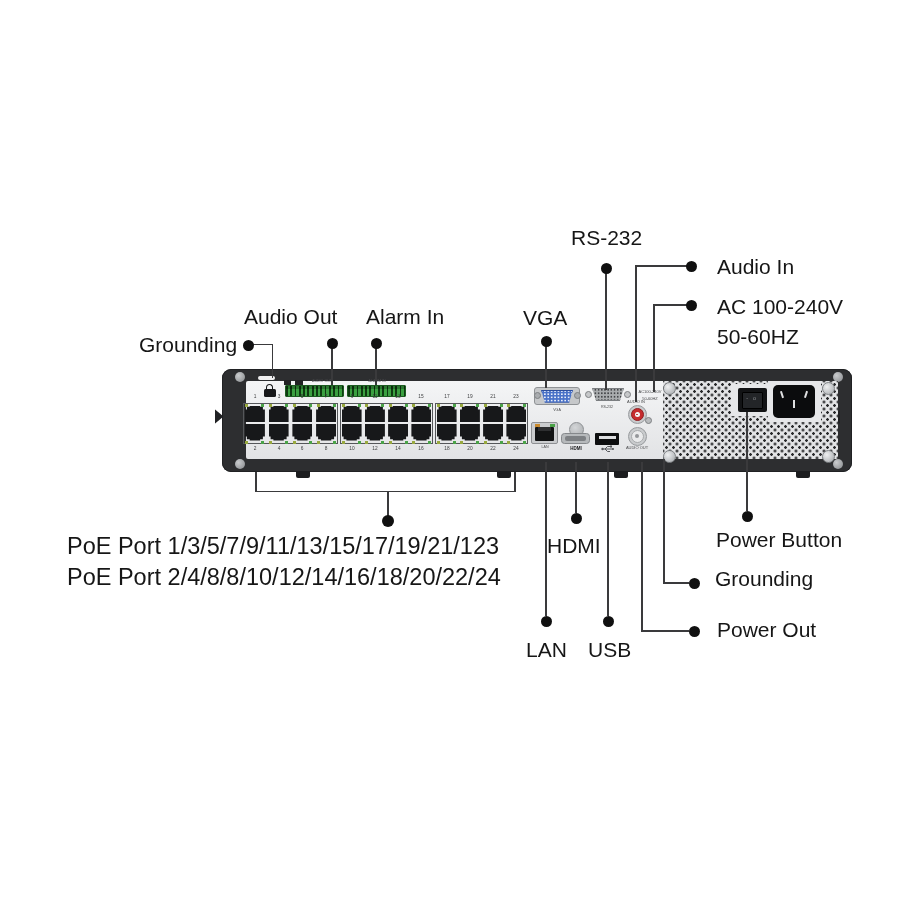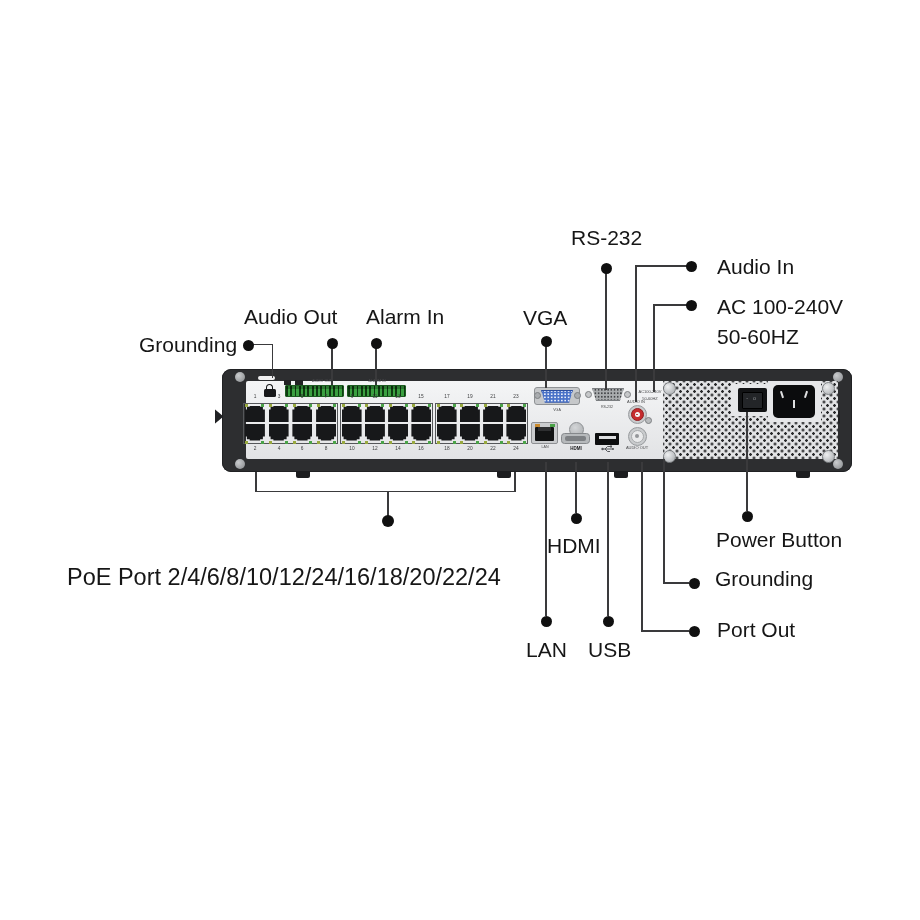--- a/index.html
+++ b/index.html
@@ -340,16 +340,17 @@
   <div class="ct" style="left:523px;top:307px;">VGA</div>
   <div class="ct" style="left:571px;top:227px;">RS-232</div>
   <div class="ct" style="left:717px;top:256px;">Audio In</div>
   <div class="ct" style="left:717px;top:296px;">AC 100-240V</div>
   <div class="ct" style="left:717px;top:326px;">50-60HZ</div>
   <div class="ct" style="left:547px;top:535px;">HDMI</div>
   <div class="ct" style="left:526px;top:639px;">LAN</div>
   <div class="ct" style="left:588px;top:639px;">USB</div>
   <div class="ct" style="left:716px;top:529px;">Power Button</div>
   <div class="ct" style="left:715px;top:568px;text-align:center;">Grounding</div>
-  <div class="ct" style="left:717px;top:619px;">Port Out</div>
-  <div class="poet" style="left:67px;top:564px;">PoE Port 2/4/6/8/10/12/24/16/18/20/22/24</div>
+  <div class="ct" style="left:717px;top:619px;">Power Out</div>
+  <div class="poet" style="left:67px;top:533px;">PoE Port 1/3/5/7/9/11/13/15/17/19/21/123</div>
+  <div class="poet" style="left:67px;top:564px;">PoE Port 2/4/8/8/10/12/14/16/18/20/22/24</div>
 
 </div>
 
 </body></html>

